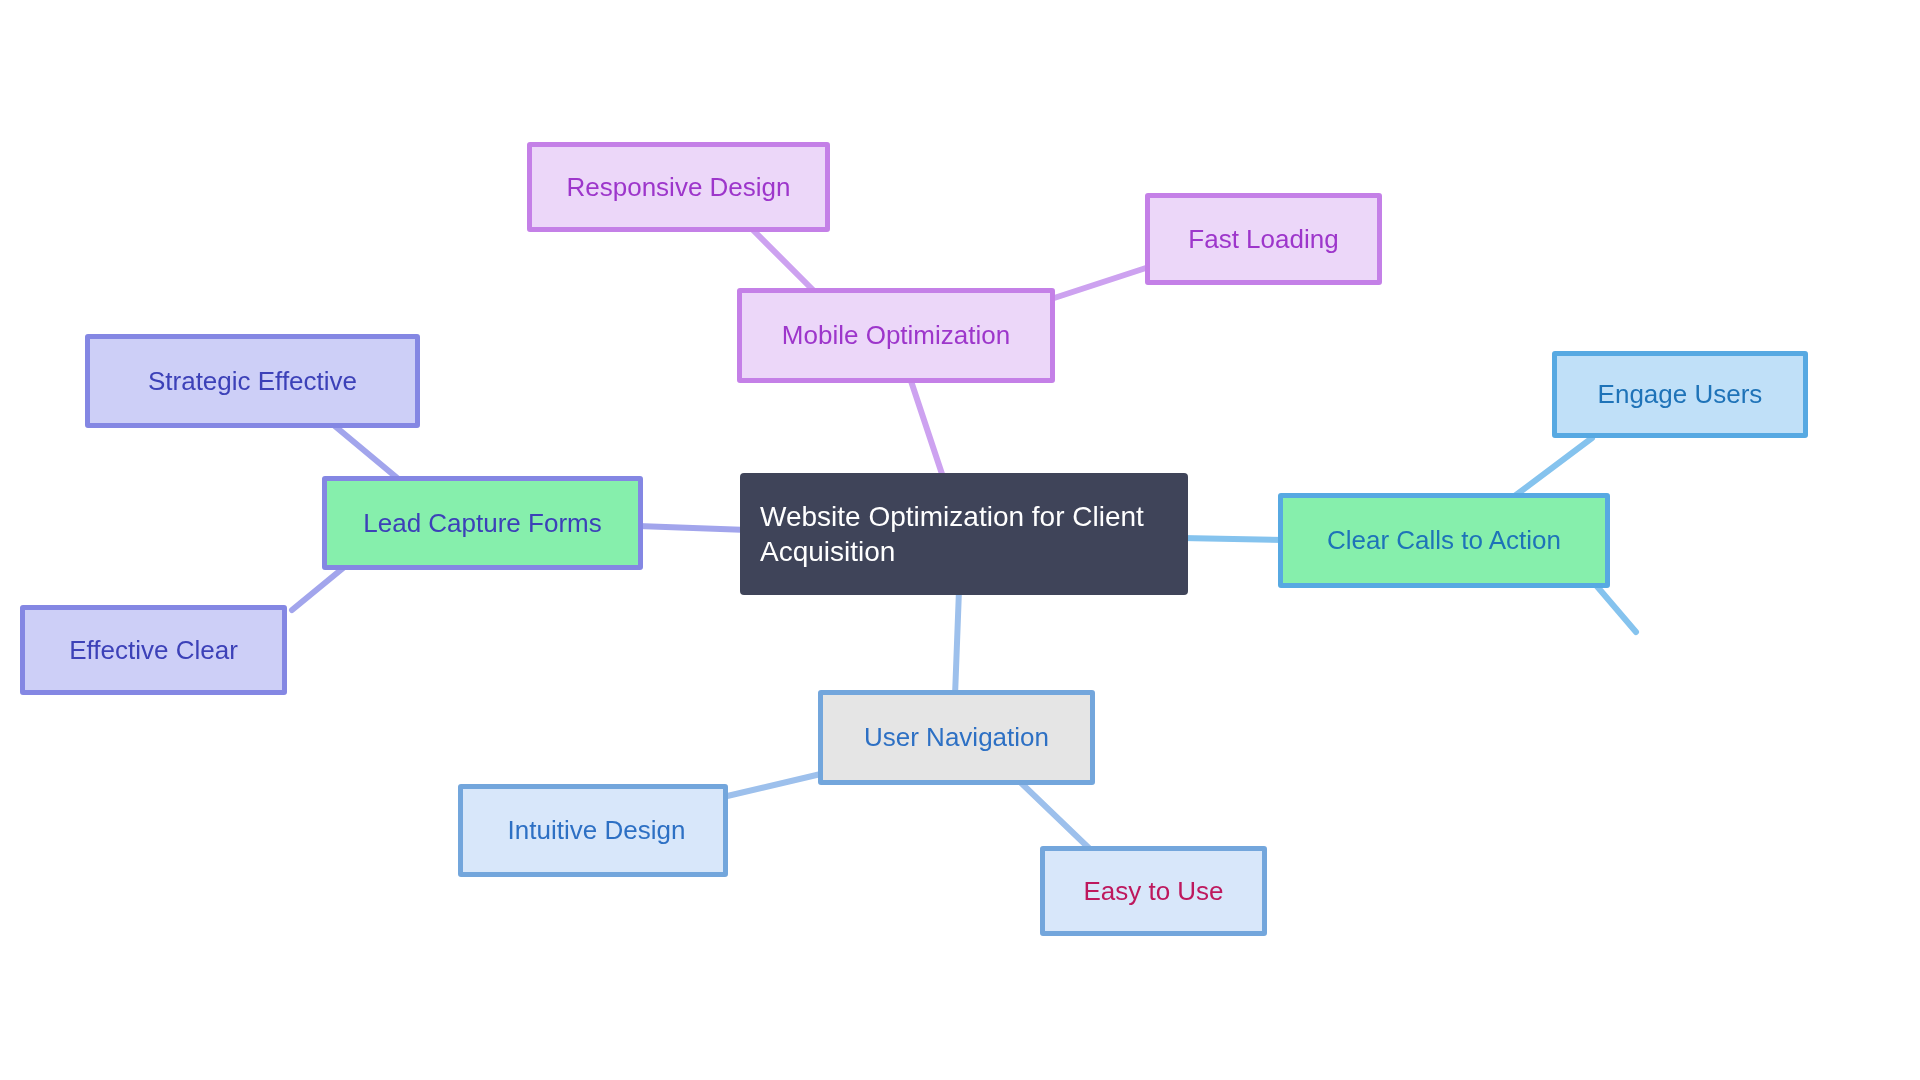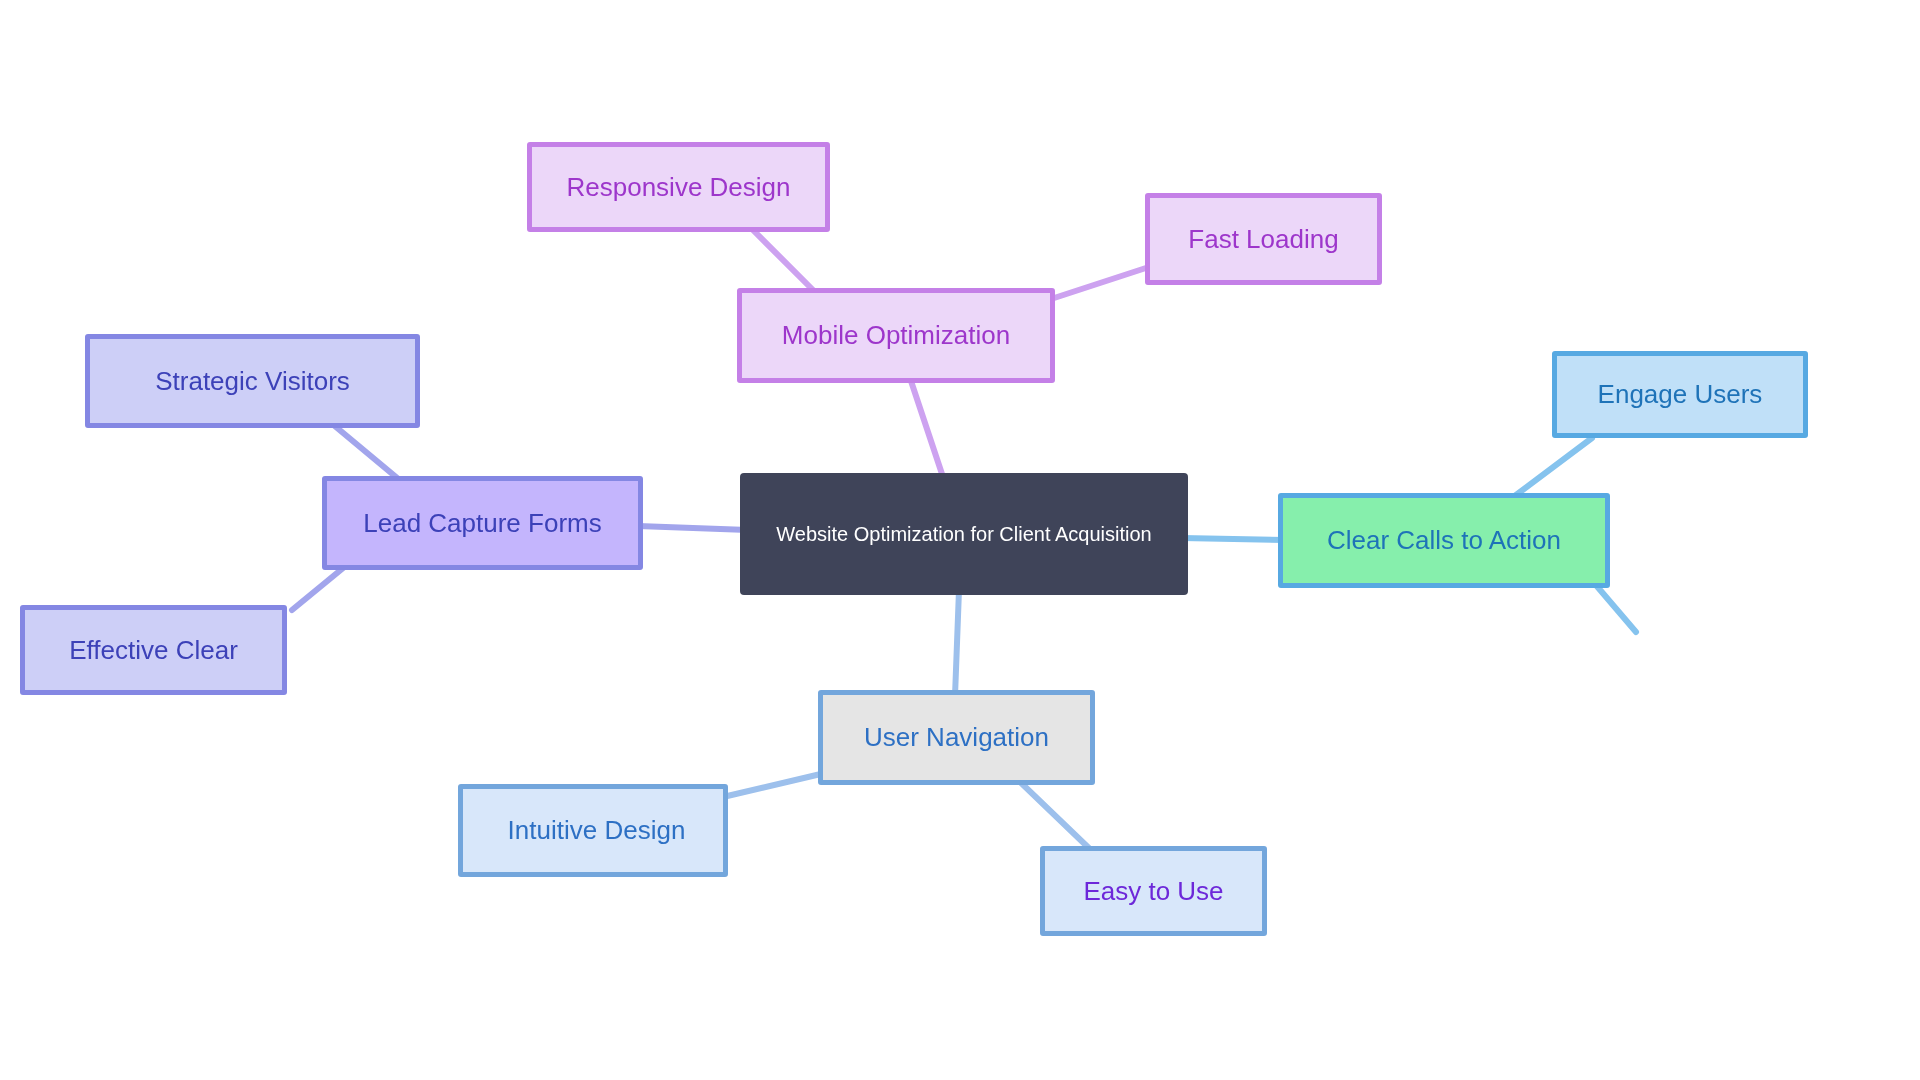--- a/index.html
+++ b/index.html
@@ -31,21 +31,21 @@
     text-align: left;
     font-size: 26px;
     line-height: 1.25;
     padding: 0 14px;
     cursor: default;
   }
   .node .node-label { display: block; }
   .center-node {
     border: none;
     border-radius: 4px;
-    font-size: 20px;
+    font-size: 28px;
     padding: 17px 20px;
   }
 </style>
 </head>
 <body>
 
 <div class="canvas" style="background: rgb(255, 255, 255);">
 
   <svg class="edges" viewBox="0 0 1920 1080" xmlns="http://www.w3.org/2000/svg">
 
@@ -73,40 +73,40 @@
   <div class="node" style="left: 737px; top: 288px; width: 318px; height: 95px; background: rgb(236, 215, 249); border-color: rgb(196, 128, 231); color: rgb(157, 54, 203);">
     <span class="node-label">Mobile Optimization</span>
   </div>
   <div class="node" style="left: 527px; top: 142px; width: 303px; height: 90px; background: rgb(236, 215, 249); border-color: rgb(196, 128, 231); color: rgb(157, 54, 203);">
     <span class="node-label">Responsive Design</span>
   </div>
   <div class="node" style="left: 1145px; top: 193px; width: 237px; height: 92px; background: rgb(236, 215, 249); border-color: rgb(196, 128, 231); color: rgb(157, 54, 203);">
     <span class="node-label">Fast Loading</span>
   </div>
 
-  <div class="node" style="left: 322px; top: 476px; width: 321px; height: 94px; background: #c4b5fd; border-color: rgb(132, 135, 227); color: rgb(60, 65, 184);">
+  <div class="node" style="left: 322px; top: 476px; width: 321px; height: 94px; background: #86efac; border-color: rgb(132, 135, 227); color: rgb(60, 65, 184);">
     <span class="node-label">Lead Capture Forms</span>
   </div>
   <div class="node" style="left: 85px; top: 334px; width: 335px; height: 94px; background: rgb(205, 207, 247); border-color: rgb(132, 135, 227); color: rgb(60, 65, 184);">
-    <span class="node-label">Strategic Visitors</span>
+    <span class="node-label">Strategic Effective</span>
   </div>
   <div class="node" style="left: 20px; top: 605px; width: 267px; height: 90px; background: rgb(205, 207, 247); border-color: rgb(132, 135, 227); color: rgb(60, 65, 184);">
     <span class="node-label">Effective Clear</span>
   </div>
 
   <div class="node" style="left: 1278px; top: 493px; width: 332px; height: 95px; background: #86efac; border-color: rgb(87, 169, 226); color: rgb(30, 115, 184);">
     <span class="node-label">Clear Calls to Action</span>
   </div>
   <div class="node" style="left: 1552px; top: 351px; width: 256px; height: 87px; background: rgb(192, 224, 248); border-color: rgb(87, 169, 226); color: rgb(30, 115, 184);">
     <span class="node-label">Engage Users</span>
   </div>
 
   <div class="node" style="left: 818px; top: 690px; width: 277px; height: 95px; background: #e5e5e5; border-color: rgb(115, 166, 220); color: rgb(45, 112, 196);">
     <span class="node-label">User Navigation</span>
   </div>
   <div class="node" style="left: 458px; top: 784px; width: 270px; height: 93px; background: rgb(216, 231, 250); border-color: rgb(115, 166, 220); color: rgb(45, 112, 196); padding-left: 21px;">
     <span class="node-label">Intuitive Design</span>
   </div>
-  <div class="node" style="left: 1040px; top: 846px; width: 227px; height: 90px; background: rgb(216, 231, 250); border-color: rgb(115, 166, 220); color: #6d28d9;">
+  <div class="node" style="left: 1040px; top: 846px; width: 227px; height: 90px; background: rgb(216, 231, 250); border-color: rgb(115, 166, 220); color: #be185d;">
     <span class="node-label">Easy to Use</span>
   </div>
 
 </div>
 
 </body></html>

